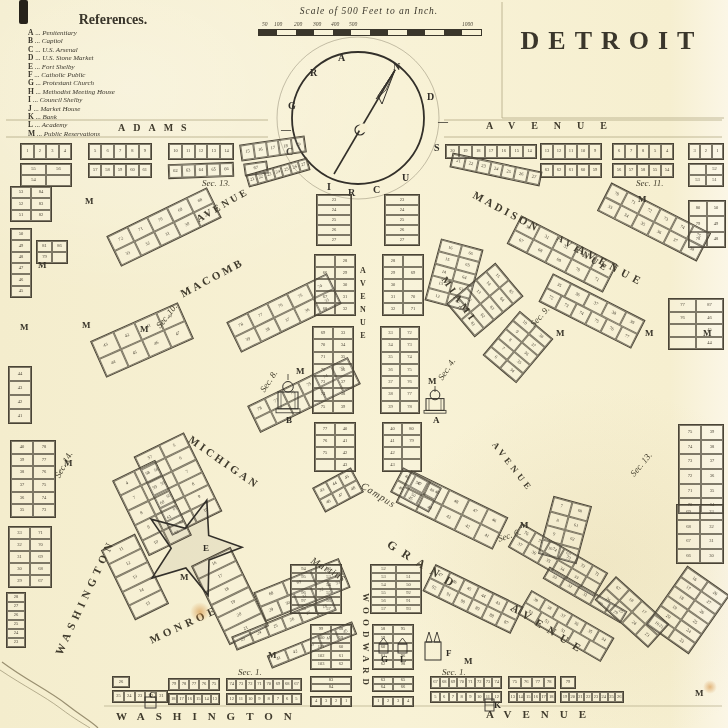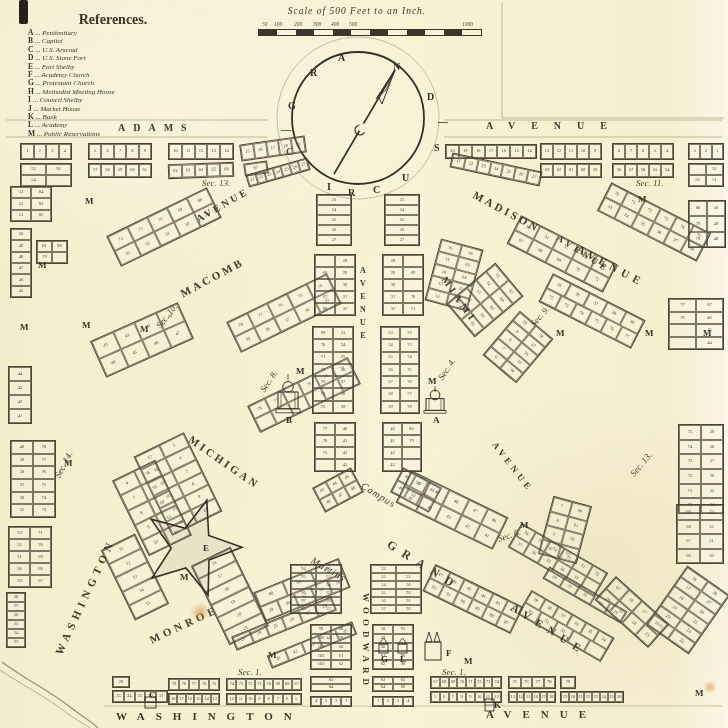--- a/index.html
+++ b/index.html
@@ -38,34 +38,34 @@
 <div id="map-root">
 
   <div class="abs" style="left:19px;top:0;width:9px;height:24px;background:#26221a;border-radius:2px;"></div>
 
   <div class="abs" style="left:28px;top:12px;width:200px;">
     <div style="font-weight:bold;font-size:14px;text-align:center;width:170px;">References.</div>
     <div id="legend-items" style="margin-top:1px;">
         <div class="legend-item"><b>A</b><span> ... </span><i>Penitentiary</i></div>
         <div class="legend-item"><b>B</b><span> ... </span><i>Capitol</i></div>
         <div class="legend-item"><b>C</b><span> ... </span><i>U.S. Arsenal</i></div>
-        <div class="legend-item"><b>D</b><span> ... </span><i>U.S. Stone Fort</i></div>
+        <div class="legend-item"><b>D</b><span> ... </span><i>U.S. Stone Market</i></div>
         <div class="legend-item"><b>E</b><span> ... </span><i>Fort Shelby</i></div>
-        <div class="legend-item"><b>F</b><span> ... </span><i>Academy Church</i></div>
+        <div class="legend-item"><b>F</b><span> ... </span><i>Catholic Public</i></div>
         <div class="legend-item"><b>G</b><span> ... </span><i>Protestant Church</i></div>
         <div class="legend-item"><b>H</b><span> ... </span><i>Methodist Meeting House</i></div>
         <div class="legend-item"><b>I</b><span> ... </span><i>Council Shelby</i></div>
         <div class="legend-item"><b>J</b><span> ... </span><i>Market House</i></div>
         <div class="legend-item"><b>K</b><span> ... </span><i>Bank</i></div>
         <div class="legend-item"><b>L</b><span> ... </span><i>Academy</i></div>
         <div class="legend-item"><b>M</b><span> ... </span><i>Public Reservations</i></div>
       </div>
   </div>
 
-  <div class="abs" style="left:232px;top:6px;width:250px;">
+  <div class="abs" style="left:244px;top:6px;width:250px;">
     <div style="font-style:italic;font-size:9.5px;text-align:center;letter-spacing:1px;">Scale of 500 Feet to an Inch.</div>
   </div>
   <div id="scale-ticks">
       <div class="abs tick" style="left: 262px; top: 21px;">50</div>
       <div class="abs tick" style="left: 274px; top: 21px;">100</div>
       <div class="abs tick" style="left: 294px; top: 21px;">200</div>
       <div class="abs tick" style="left: 313px; top: 21px;">300</div>
       <div class="abs tick" style="left: 331px; top: 21px;">400</div>
       <div class="abs tick" style="left: 349px; top: 21px;">500</div>
       <div class="abs tick" style="left: 462px; top: 21px;">1000</div>
@@ -79,20 +79,21 @@
       <span class="scale-seg" style="width: 8.33333%; background: transparent;"></span>
       <span class="scale-seg" style="width: 8.33333%; background: rgb(58, 54, 43);"></span>
       <span class="scale-seg" style="width: 8.33333%; background: transparent;"></span>
       <span class="scale-seg" style="width: 8.33333%; background: rgb(58, 54, 43);"></span>
       <span class="scale-seg" style="width: 8.33333%; background: transparent;"></span>
       <span class="scale-seg" style="width: 8.33333%; background: rgb(58, 54, 43);"></span>
       <span class="scale-seg" style="width: 8.33333%; background: transparent;"></span>
     </div>
 
   <div class="abs" style="left:510px;top:18px;width:204px;text-align:center;">
+    <div style="font-size:26px;letter-spacing:9px;font-weight:bold;margin-top:8px;">DETROIT</div>
   </div>
 
   <svg width="728" height="728" style="left:0;top:0;">
     <line x1="502" y1="2" x2="502" y2="118" stroke="#b3aa87" stroke-width="0.8"></line>
     <line x1="502" y1="118" x2="724" y2="118" stroke="#b3aa87" stroke-width="0.8"></line>
     <line x1="6" y1="120" x2="268" y2="120" stroke="#b3aa87" stroke-width="0.8"></line>
     <line x1="6" y1="137" x2="268" y2="137" stroke="#b3aa87" stroke-width="0.8"></line>
     <line x1="444" y1="120" x2="722" y2="120" stroke="#b3aa87" stroke-width="0.8"></line>
     <line x1="444" y1="137" x2="722" y2="137" stroke="#b3aa87" stroke-width="0.8"></line>
     <line x1="104" y1="706" x2="722" y2="706" stroke="#b3aa87" stroke-width="0.7"></line>

